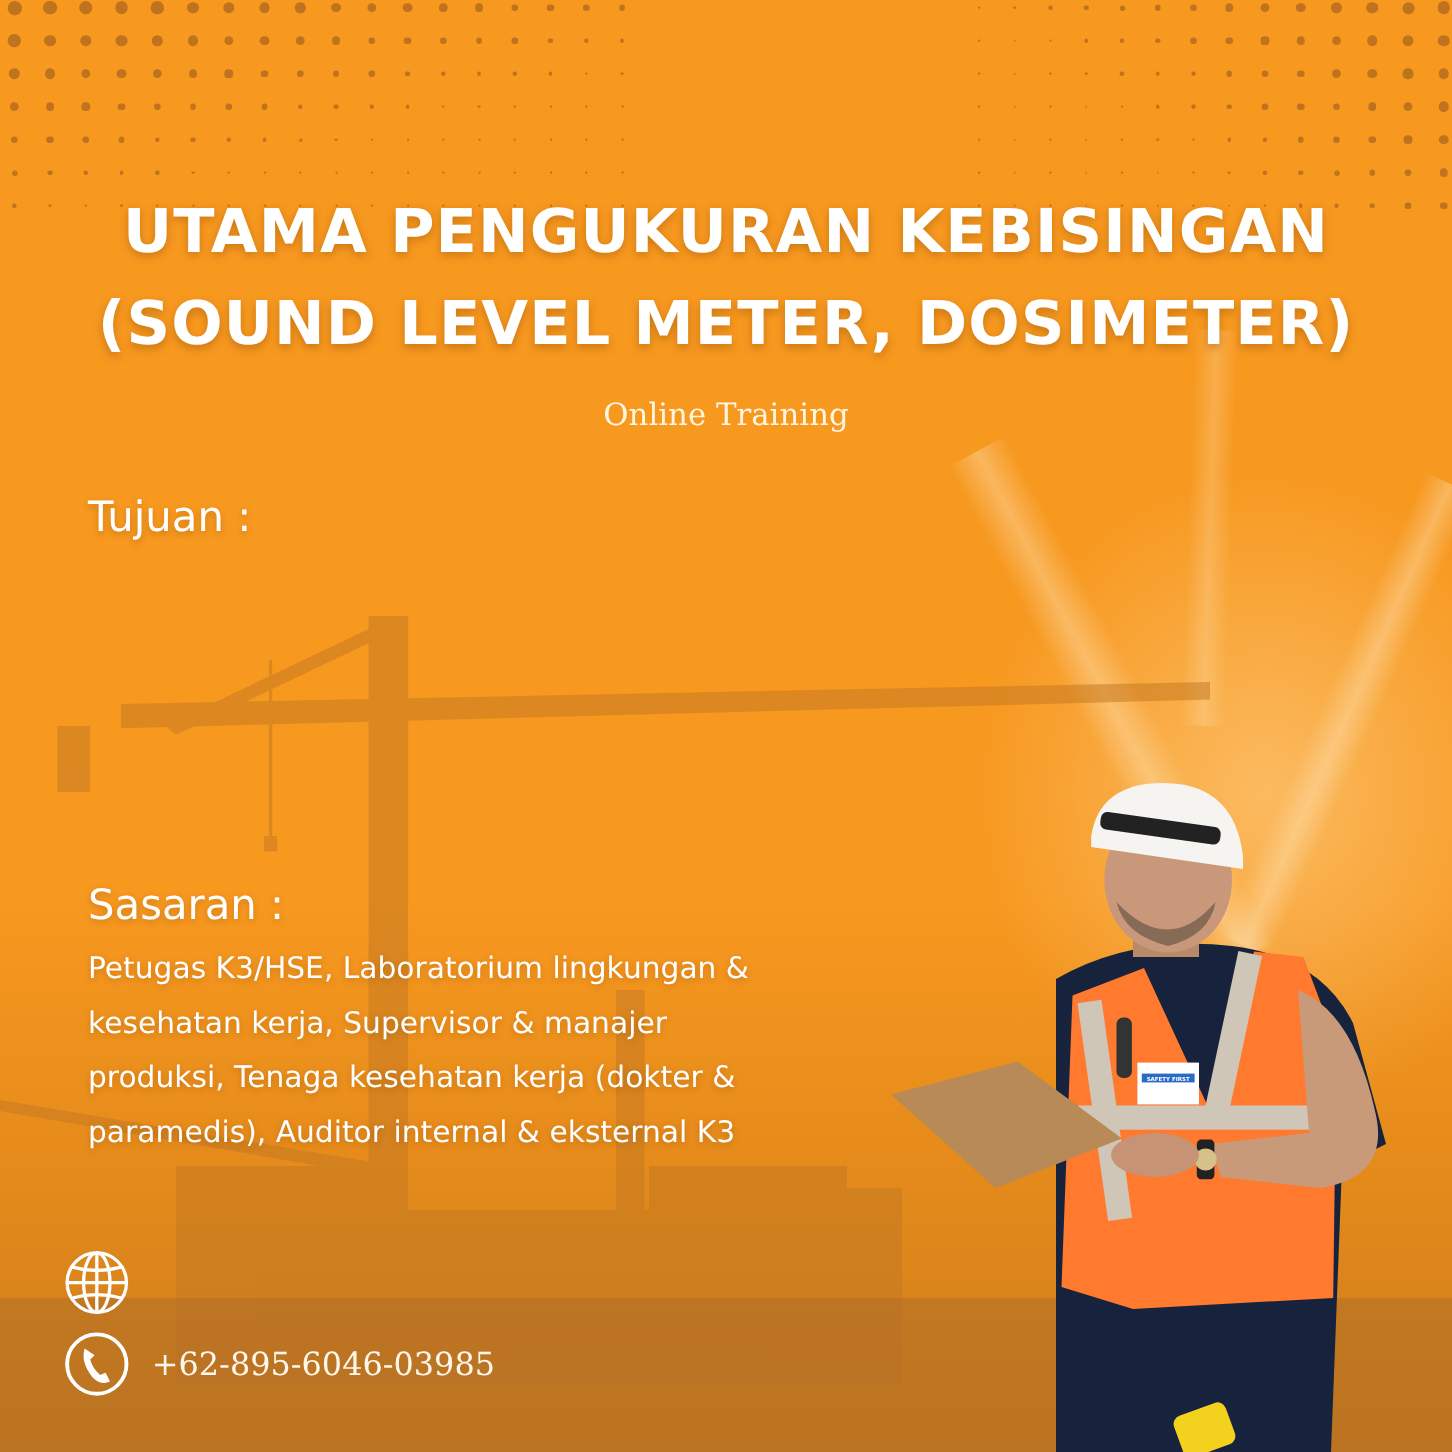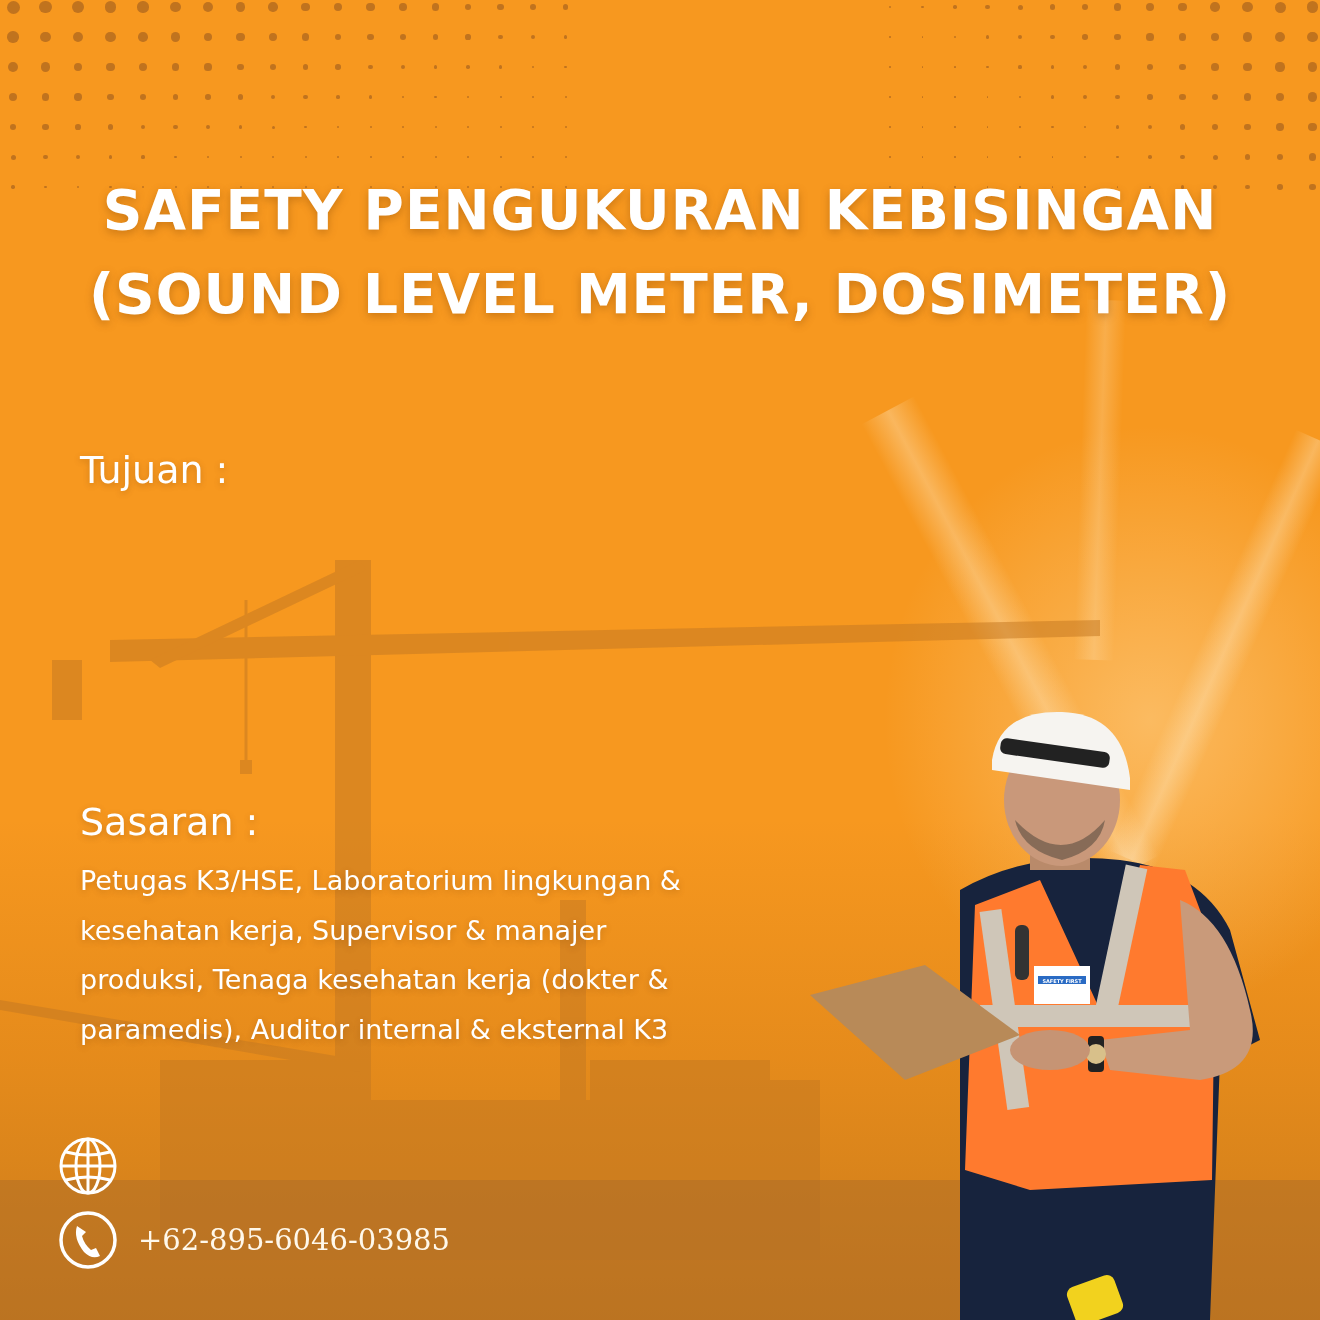--- a/index.html
+++ b/index.html
@@ -312,22 +312,23 @@
 
       <rect x="160" y="1060" width="190" height="200"></rect>
       <rect x="350" y="1100" width="330" height="160"></rect>
       <rect x="590" y="1060" width="180" height="200"></rect>
       <rect x="700" y="1080" width="120" height="180"></rect>
     </g>
     <rect x="0" y="1180" width="1320" height="140" fill="#a86a2a" opacity="0.45"></rect>
   </svg>
 
 
-  <div class="title" style="top:178px">SAFETY PENGUKURAN KEBISINGAN</div>
+  <div class="title" style="top:178px">UTAMA PENGUKURAN KEBISINGAN</div>
   <div class="title" style="top:262px">(SOUND LEVEL METER, DOSIMETER)</div>
+  <div class="subtitle">Online Training</div>
 
   <div class="section-head" style="left:80px;top:448px">Tujuan :</div>
 
   <div class="section-head" style="left:80px;top:800px">Sasaran :</div>
   <div class="body-text" style="left:80px;top:856px;width:760px">Petugas K3/HSE, Laboratorium lingkungan &amp;
 kesehatan kerja, Supervisor &amp; manajer
 produksi, Tenaga kesehatan kerja (dokter &amp;
 paramedis), Auditor internal &amp; eksternal K3</div>
 
   <svg class="worker" viewBox="0 0 520 620">

